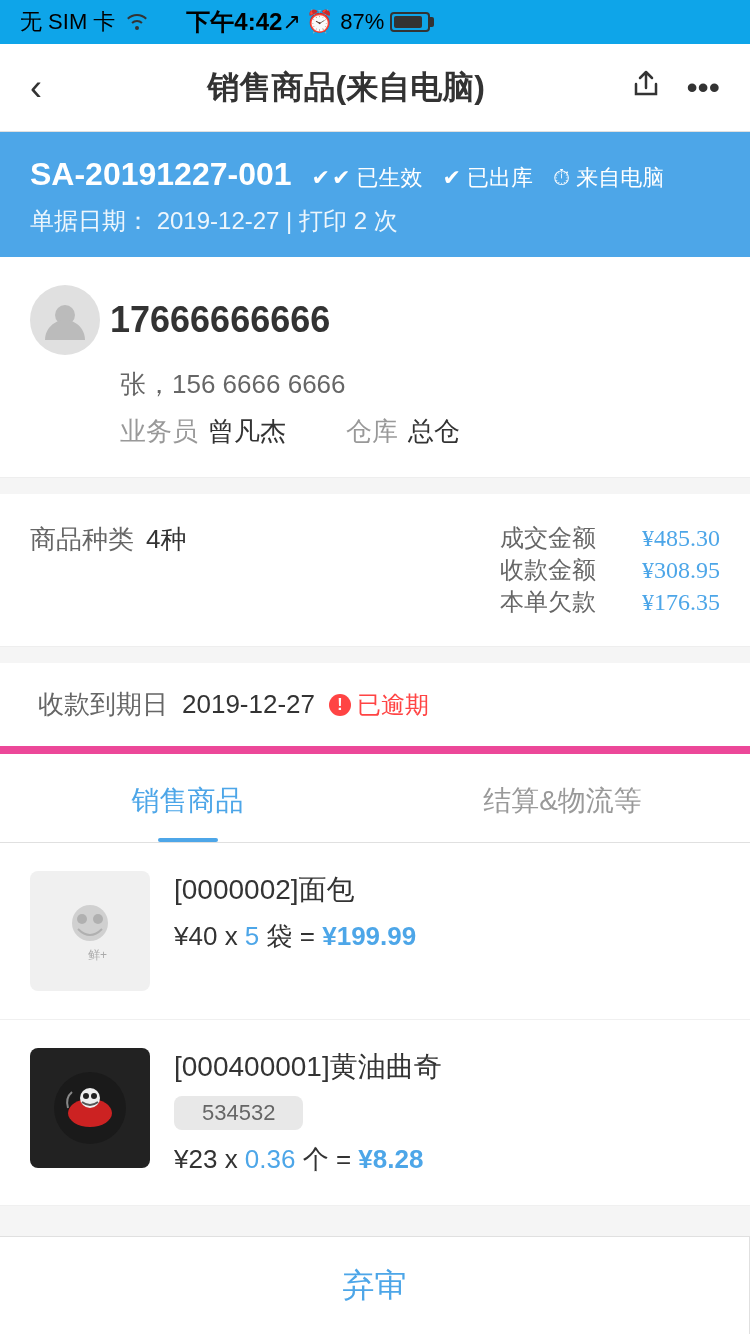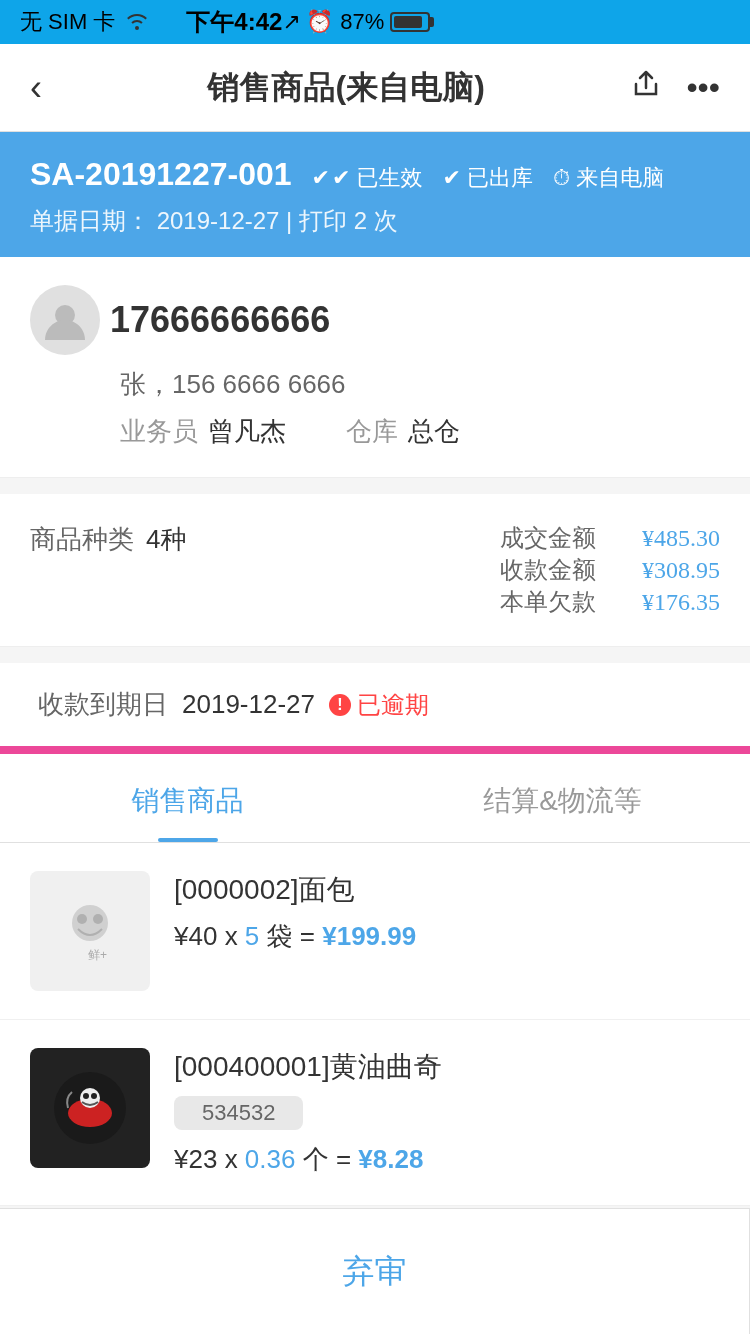--- a/index.html
+++ b/index.html
@@ -287,21 +287,21 @@
     }
     .price-qty { color: #4da6e8; }
     .price-total { color: #4da6e8; font-weight: 600; }
 
     
     .bottom-bar {
       position: fixed;
       bottom: 0;
       left: 0;
       width: 750px;
-      height: 126px;
+      height: 98px;
       background: #fff;
       border-top: 1px solid #e0e0e0;
       display: flex;
     }
     .bottom-btn {
       flex: 1;
       display: flex;
       align-items: center;
       justify-content: center;
       font-size: 32px;

